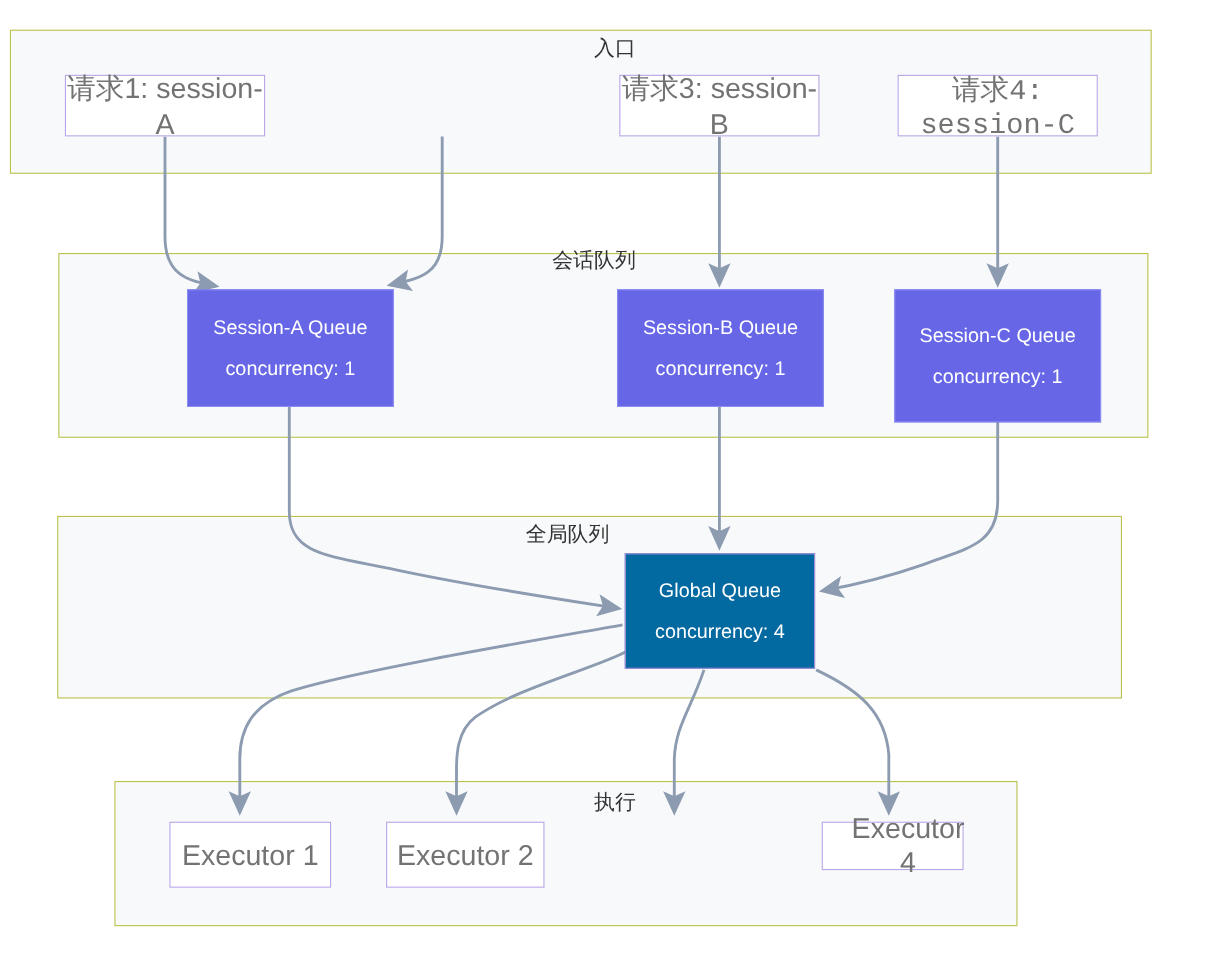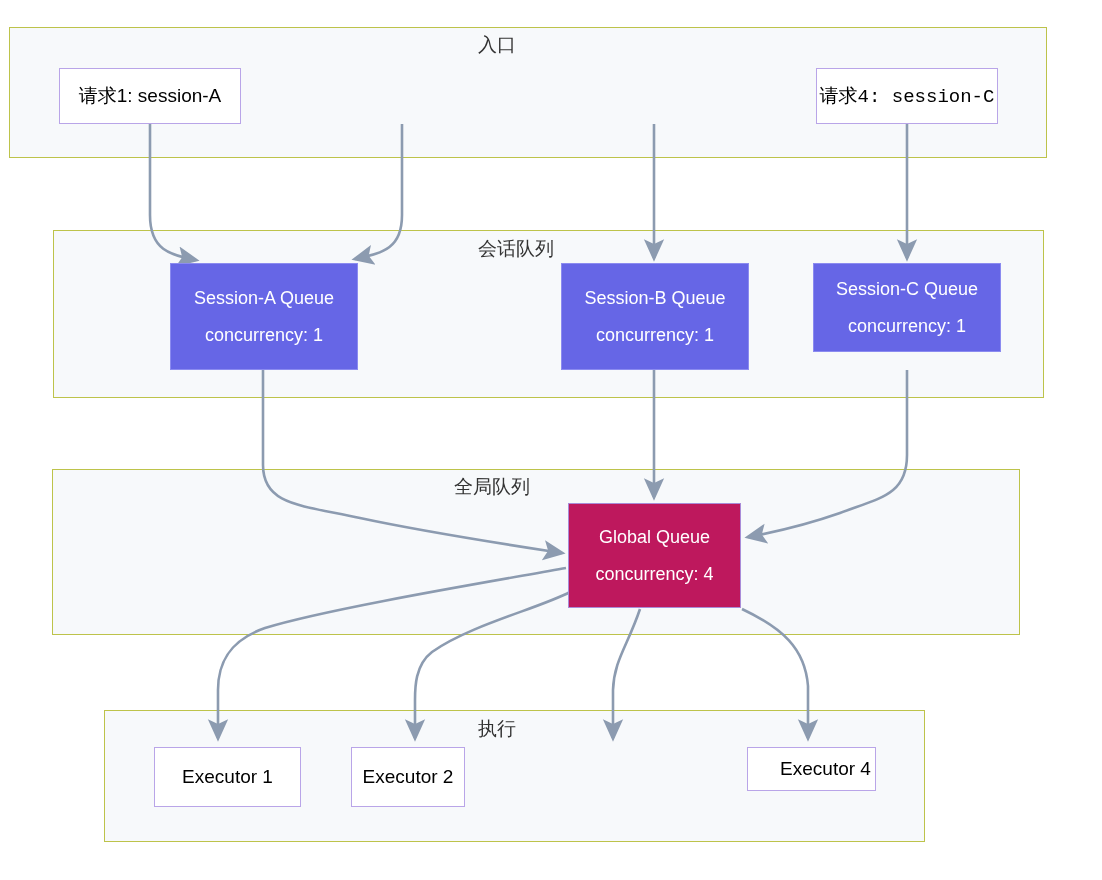--- a/index.html
+++ b/index.html
@@ -30,45 +30,45 @@
     background: #f7f9fb;
     border: 1.5px solid #bdc34a;
     box-sizing: border-box;
   }
   .lane-title {
     position: absolute;
     color: #333333;
     font-size: 19px;
     line-height: 1;
     white-space: nowrap;
-    text-align: left;
+    text-align: right;
   }
   .node {
     position: absolute;
     box-sizing: border-box;
     display: flex;
     flex-direction: column;
     align-items: center;
     justify-content: center;
     text-align: center;
   }
   .node-plain {
     background: #ffffff;
     border: 1.5px solid #b9a5e8;
-    color: #000000;
-    font-size: 19px;
+    color: #737373;
+    font-size: 26px;
   }
   .node-queue {
     background: #6666e6;
     border: 1.5px solid #8b8bf0;
     color: #ffffff;
     font-size: 18px;
   }
   .node-global {
-    background: #be185d;
+    background: #0369a1;
     border: 1.5px solid #a98cd8;
     color: #ffffff;
     font-size: 18px;
   }
   .node-queue .line1,
   .node-global .line1 {
     margin-bottom: 16px;
   }
   .watermark {
     position: absolute;
@@ -113,53 +113,56 @@
 
       <path d="M570,592 C540,608 470,625 432,652 C415,665 415,688 415,700 L415,738"></path>
 
       <path d="M640,609 C628,645 614,660 613,690 L613,738"></path>
 
       <path d="M742,609 C782,628 805,648 808,686 L808,738"></path>
     </g>
   </svg>
 
   <div class="lane-title" style="left:478px; top:35px; width:100px;">入口</div>
-  <div class="lane-title" style="left:478px; top:228px; width:100px;margin-top:11px;">会话队列</div>
+  <div class="lane-title" style="left:478px; top:228px; width:100px;">会话队列</div>
   <div class="lane-title" style="left:454px; top:477px; width:100px;">全局队列</div>
   <div class="lane-title" style="left:478px; top:721px; width:100px;font-family:Liberation Mono, monospace;">执行</div>
 
   <div class="node node-plain" style="left:59px; top:68px; width:182px; height:56px;">
     <span>请求1: session-A</span>
+  </div>
+  <div class="node node-plain" style="left:563px; top:68px; width:182px; height:56px;">
+    <span>请求3: session-B</span>
   </div>
   <div class="node node-plain" style="left:816px; top:68px; width:182px; height:56px;font-family:Liberation Mono, monospace;">
     <span>请求4: session-C</span>
   </div>
 
   <div class="node node-queue" style="left:170px; top:263px; width:188px; height:107px;align-items:center;">
     <span class="line1">Session-A Queue</span>
     <span class="line2">concurrency: 1</span>
   </div>
   <div class="node node-queue" style="left:561px; top:263px; width:188px; height:107px;">
     <span class="line1">Session-B Queue</span>
     <span class="line2">concurrency: 1</span>
   </div>
-  <div class="node node-queue" style="left:813px; top:263px; width:188px; height:89px;">
+  <div class="node node-queue" style="left:813px; top:263px; width:188px; height:121px;">
     <span class="line1">Session-C Queue</span>
     <span class="line2">concurrency: 1</span>
   </div>
 
   <div class="node node-global" style="left:568px; top:503px; width:173px; height:105px;">
     <span class="line1">Global Queue</span>
     <span class="line2">concurrency: 4</span>
   </div>
 
   <div class="node node-plain" style="left:154px; top:747px; width:147px; height:60px;">
     <span>Executor 1</span>
   </div>
-  <div class="node node-plain" style="left:351px; top:747px; width:114px; height:60px;">
+  <div class="node node-plain" style="left:351px; top:747px; width:144px; height:60px;">
     <span>Executor 2</span>
   </div>
   <div class="node node-plain" style="left:747px; top:747px; width:129px; height:44px;padding-left:28px;">
     <span>Executor 4</span>
   </div>
 
 
 </div>
 
 </body></html>

